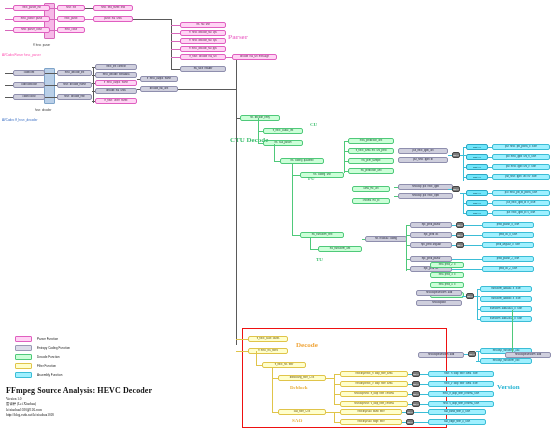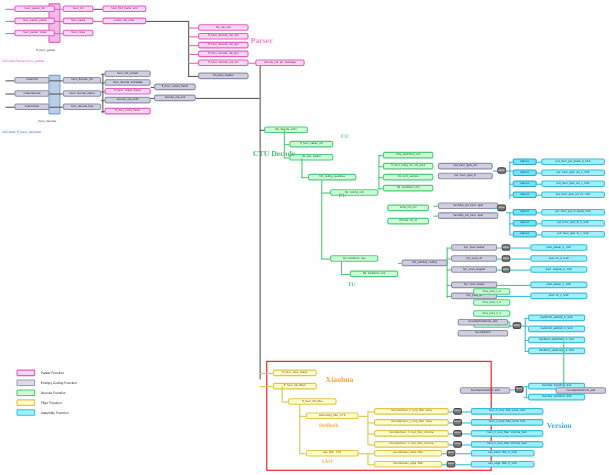--- a/index.html
+++ b/index.html
@@ -282,21 +282,21 @@
   <div class="sect s-asm" style="left:497px;top:383px;font-size:7px;">Version</div>
 
   <div id="redbox" style="left:242px;top:328px;width:205px;height:100px;"></div>
 
   <div class="node n-filter" style="left:248px;top:336px;width:40px;height:6px;">ff_hevc_save_states</div>
   <div class="node n-filter" style="left:248px;top:348px;width:40px;height:6px;">ff_hevc_hls_filters</div>
   <div class="node n-filter" style="left:262px;top:362px;width:44px;height:6px;">ff_hevc_hls_filter</div>
   <div class="node n-filter" style="left:278px;top:375px;width:48px;height:6px;">deblocking_filter_CTB</div>
   <div class="node n-filter" style="left:278px;top:409px;width:48px;height:6px;">sao_filter_CTB</div>
 
-  <div class="sect s-filter" style="left:296px;top:341px;font-size:7px;">Xiaohua</div>
+  <div class="sect s-filter" style="left:296px;top:341px;font-size:7px;">Decode</div>
   <div class="sect s-sub-y" style="left:290px;top:385px;">Deblock</div>
   <div class="sect s-sub-y" style="left:292px;top:418px;">SAO</div>
 
   <div class="node n-filter" style="left:340px;top:371px;width:68px;height:6px;">hevcdsp/hevc_h_loop_filter_luma</div>
   <div class="node n-filter" style="left:340px;top:381px;width:68px;height:6px;">hevcdsp/hevc_v_loop_filter_luma</div>
   <div class="node n-filter" style="left:340px;top:391px;width:68px;height:6px;">hevcdsp/hevc_h_loop_filter_chroma</div>
   <div class="node n-filter" style="left:340px;top:401px;width:68px;height:6px;">hevcdsp/hevc_v_loop_filter_chroma</div>
 
   <div class="node n-dark" style="left:412px;top:371px;width:8px;height:6px;font-size:2px;">SSE/AVX</div>
   <div class="node n-dark" style="left:412px;top:381px;width:8px;height:6px;font-size:2px;">SSE/AVX</div>
@@ -363,14 +363,21 @@
     <div class="lg-row" style="top:27px;left:0px;">
       <div class="lg-sw" style="background:#ffffcc;border:0.6px solid #e0c44a;"></div>
       <div class="lg-tx">Filter Function</div>
     </div>
     <div class="lg-row" style="top:36px;left:0px;">
       <div class="lg-sw" style="background:#9ff0ff;border:0.6px solid #3bbdd6;"></div>
       <div class="lg-tx">Assembly Function</div>
     </div>
   </div>
 
+  <div id="titleblock">
+    <div id="doc-title">FFmpeg Source Analysis: HEVC Decoder</div>
+    <div class="meta">Version 1.0</div>
+    <div class="meta">雷霄骅 (Lei Xiaohua)</div>
+    <div class="meta">leixiaohua1020@126.com</div>
+    <div class="meta">http://blog.csdn.net/leixiaohua1020</div>
+  </div>
 
 </div>
 
 </body></html>

